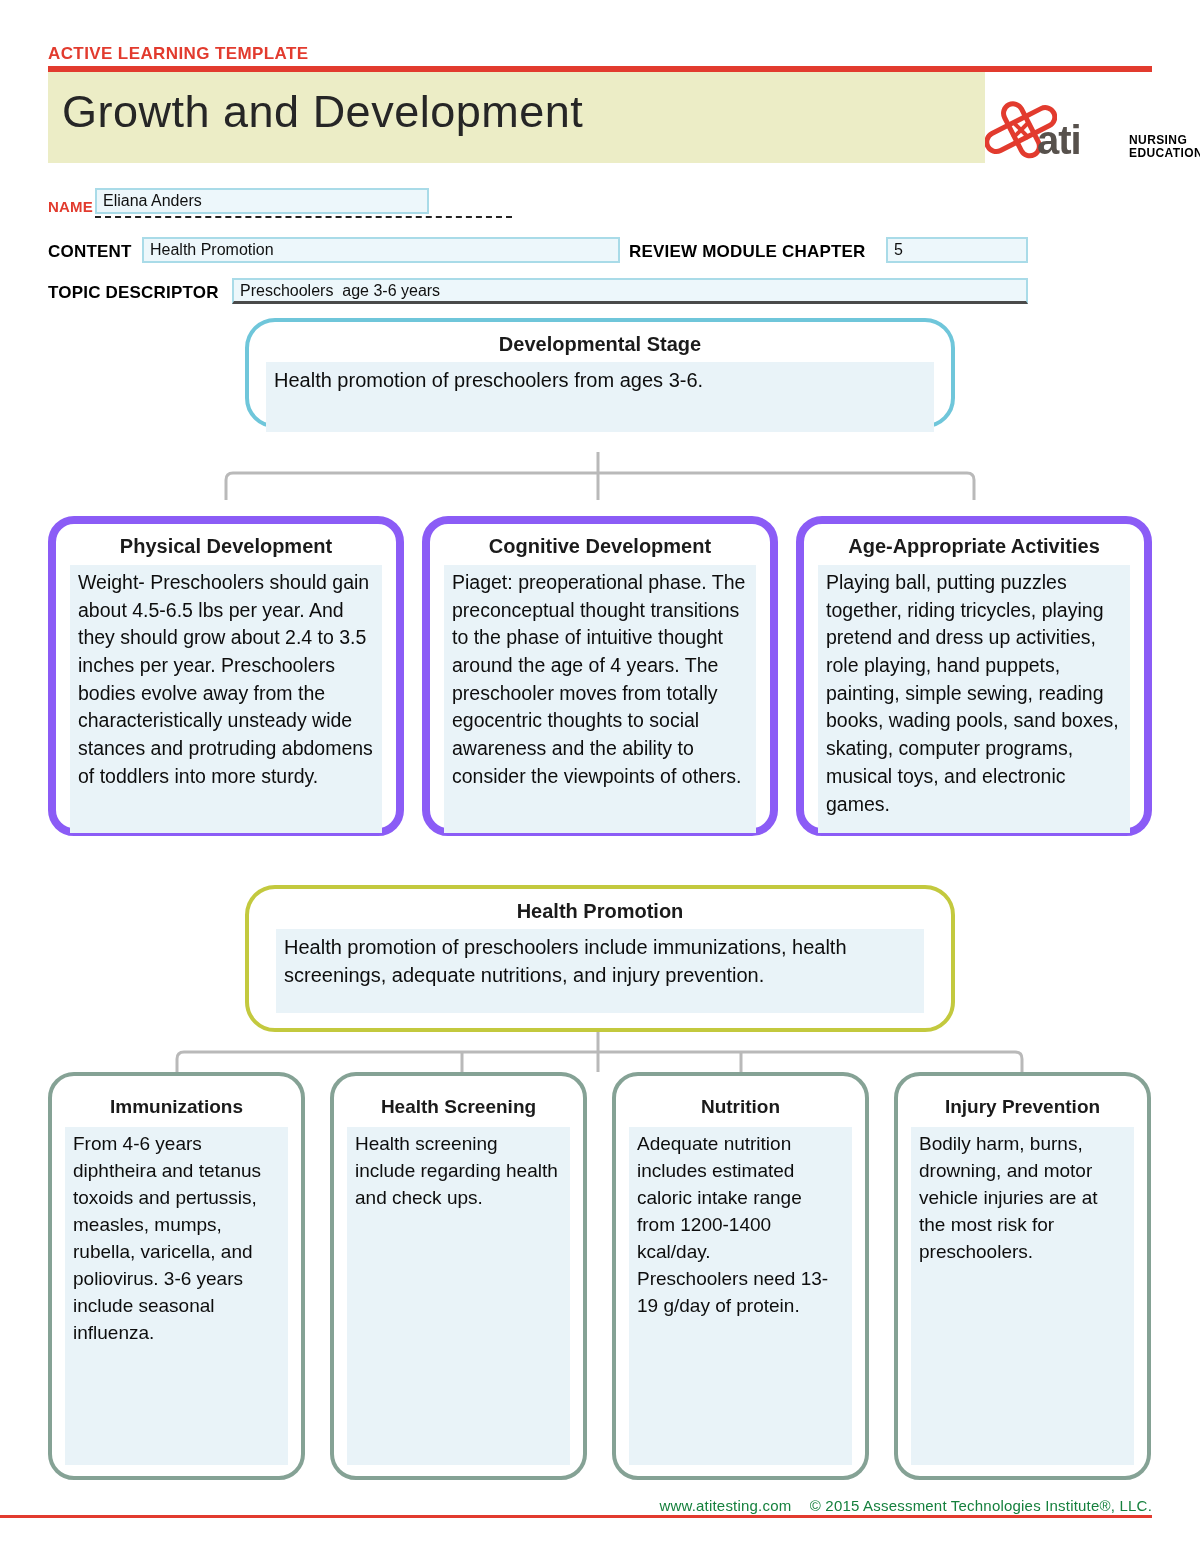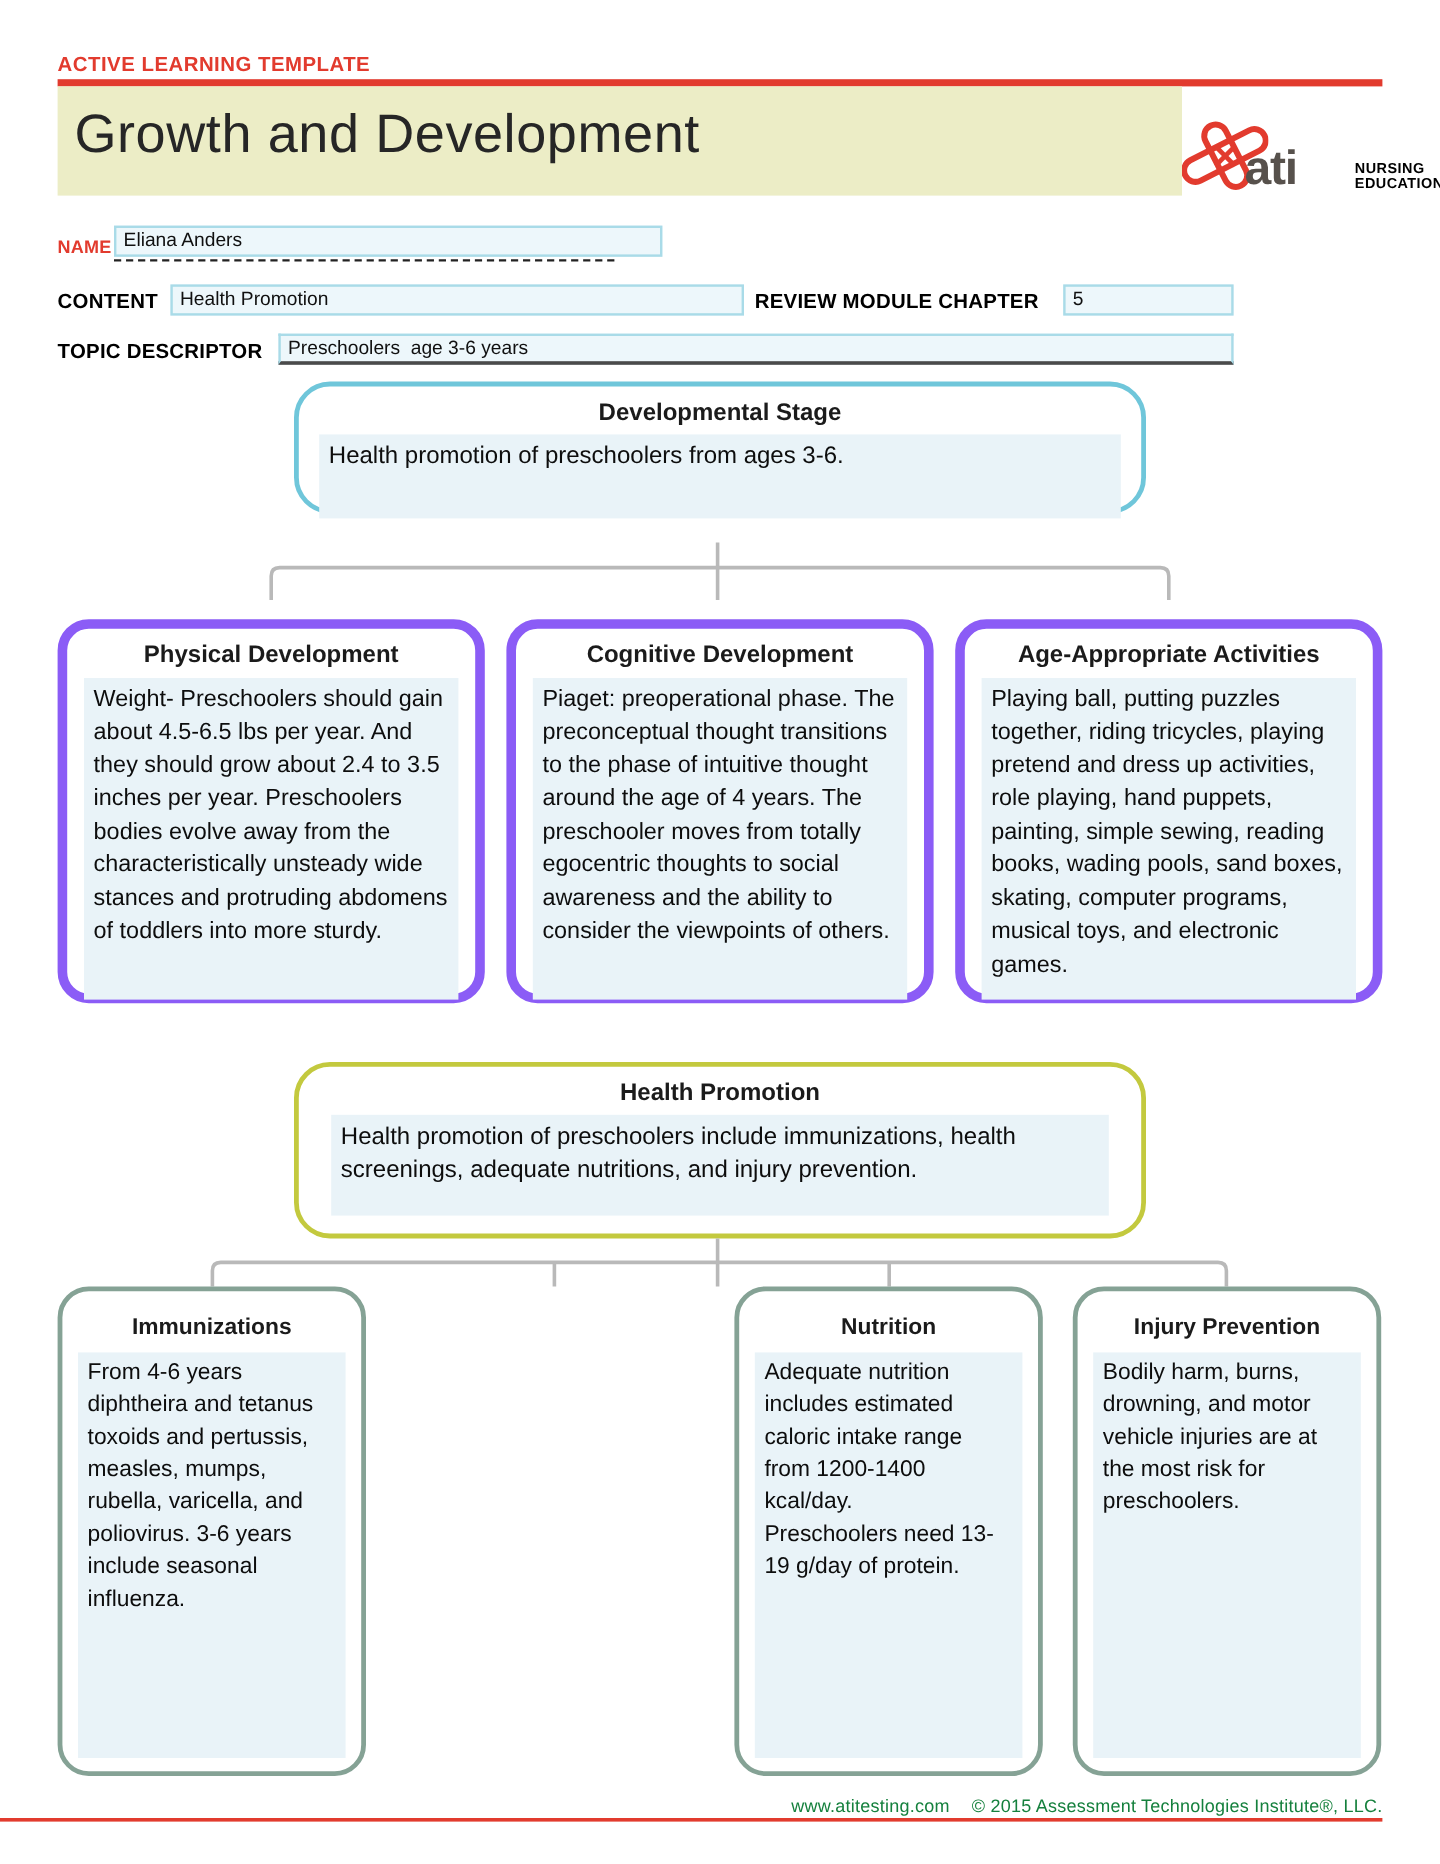--- a/index.html
+++ b/index.html
@@ -85,21 +85,21 @@
       </g>
     </svg>
     <div class="logo-word">ati</div>
     <div class="logo-sub">
       <div>NURSING</div>
       <div>EDUCATION</div>
     </div>
   </div>
 
   <div class="form-label name-label" style="left:48px;top:198px;">NAME</div>
-  <div class="field" style="left:95px;top:188px;width:457px;height:26px;">Eliana Anders</div>
+  <div class="field" style="left:95px;top:188px;width:334px;height:26px;">Eliana Anders</div>
   <div class="name-dashes" style="left:95px;top:192px;width:417px;height:24px;"></div>
 
   <div class="form-label" style="left:48px;top:242px;">CONTENT</div>
   <div class="field" style="left:142px;top:237px;width:478px;height:26px;">Health Promotion</div>
 
   <div class="form-label" style="left:629px;top:242px;text-align:center;">REVIEW MODULE CHAPTER</div>
   <div class="field" style="left:886px;top:237px;width:142px;height:26px;">5</div>
 
   <div class="form-label" style="left:48px;top:283px;">TOPIC DESCRIPTOR</div>
   <div class="field" style="left:232px;top:278px;width:796px;height:26px;border-bottom:3px solid #4a4a4a;">Preschoolers  age 3-6 years</div>
@@ -140,20 +140,24 @@
       <path d="M177,52 L177,39 Q177,32 184,32 L1015,32 Q1022,32 1022,39 L1022,52"></path>
       <path d="M462,32 L462,52"></path>
       <path d="M741,32 L741,52"></path>
     </g>
   </svg>
 
   <div class="node node-sage" id="immunizations">
     <div class="node-title">Immunizations</div>
     <div class="node-panel">From 4-6 years diphtheira and tetanus toxoids and pertussis, measles, mumps, rubella, varicella, and poliovirus. 3-6 years include seasonal influenza.</div>
   </div>
+  <div class="node node-sage" id="screening">
+    <div class="node-title">Health Screening</div>
+    <div class="node-panel">Health screening include regarding health and check ups.</div>
+  </div>
   <div class="node node-sage" id="nutrition">
     <div class="node-title">Nutrition</div>
     <div class="node-panel">Adequate nutrition includes estimated caloric intake range from 1200-1400 kcal/day.
 Preschoolers need 13-19 g/day of protein.</div>
   </div>
   <div class="node node-sage" id="injury">
     <div class="node-title">Injury Prevention</div>
     <div class="node-panel">Bodily harm, burns, drowning, and motor vehicle injuries are at the most risk for preschoolers.</div>
   </div>
 

